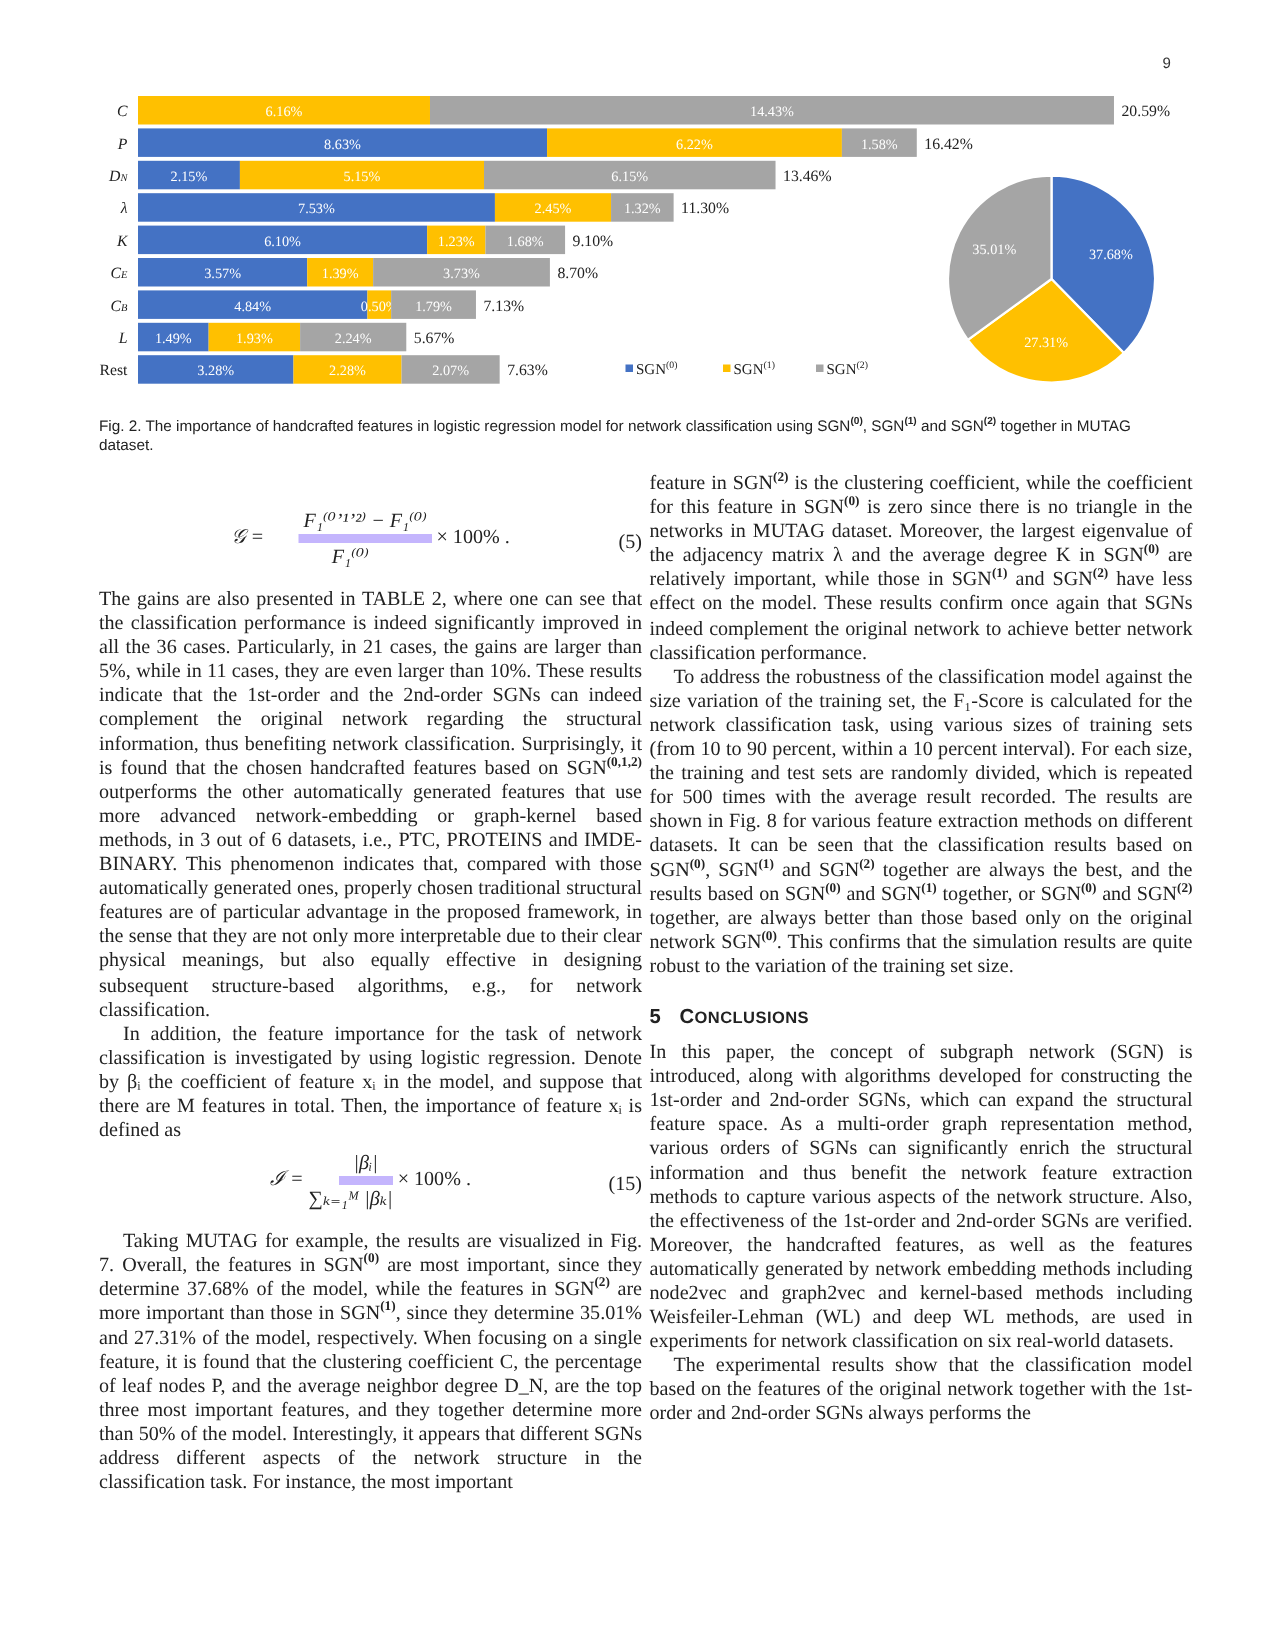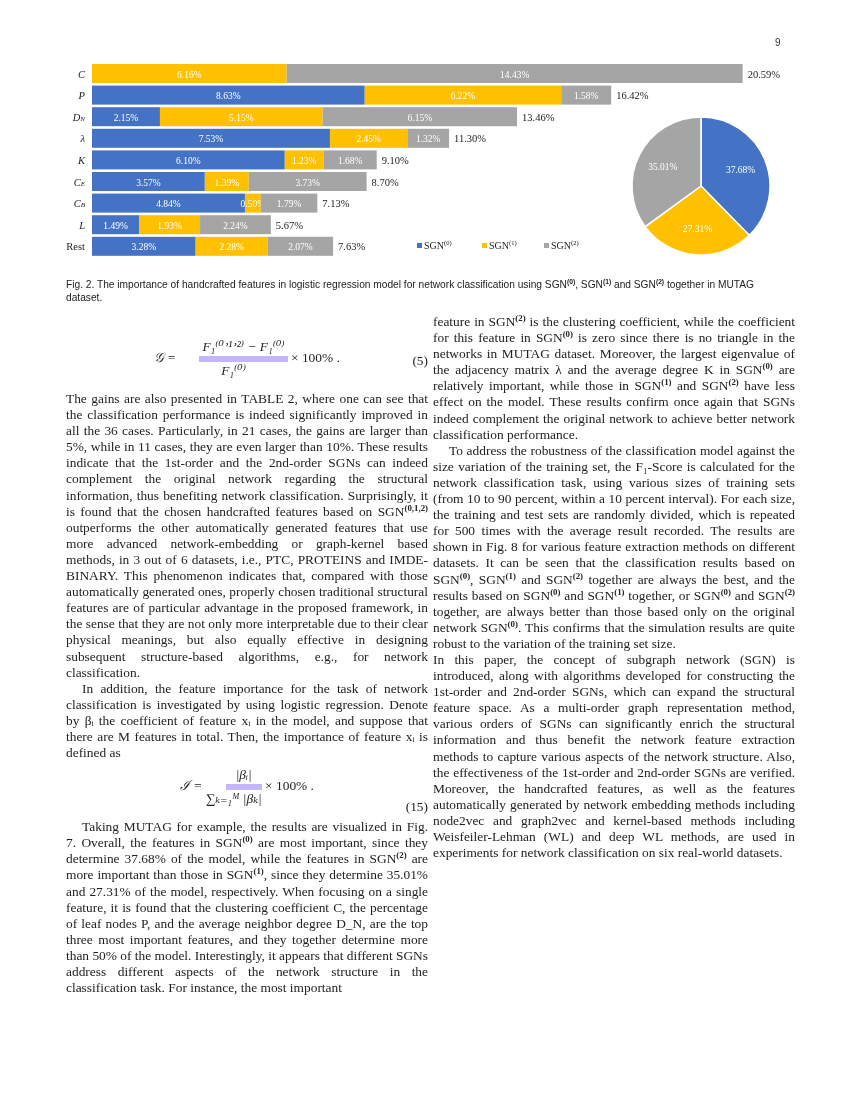--- a/index.html
+++ b/index.html
@@ -130,22 +130,24 @@
     <span class="num" style="top:22px;">(5)</span>
   </div>
   <p><span>The gains are also presented in TABLE 2, where one can see that the classification performance is indeed significantly improved in all the 36 cases. Particularly, in 21 cases, the gains are larger than 5%, while in 11 cases, they are even larger than 10%. These results indicate that the 1st-order and the 2nd-order SGNs can indeed complement the original network regarding the structural information, thus benefiting network classification. Surprisingly, it is found that the chosen handcrafted features based on SGN</span><sup>(0,1,2)</sup><span> outperforms the other automatically generated features that use more advanced network-embedding or graph-kernel based methods, in 3 out of 6 datasets, i.e., PTC, PROTEINS and IMDE-BINARY. This phenomenon indicates that, compared with those automatically generated ones, properly chosen traditional structural features are of particular advantage in the proposed framework, in the sense that they are not only more interpretable due to their clear physical meanings, but also equally effective in designing subsequent structure-based algorithms, e.g., for network classification.</span></p>
   <p class="ind">In addition, the feature importance for the task of network classification is investigated by using logistic regression. Denote by βᵢ the coefficient of feature xᵢ in the model, and suppose that there are M features in total. Then, the importance of feature xᵢ is defined as</p>
   <div class="eq" style="height:58px">
     <div class="body" style="top:6px;">
       <span>ℐ =</span>
       <span class="frac"><span class="n">|βᵢ|</span><span class="d">∑ₖ₌₁ᴹ |βₖ|</span></span>
       <span style="font-style:normal">× 100% .</span>
     </div>
-    <span class="num" style="top:20px;margin-top:18px;">(15)</span>
+    <span class="num" style="top:20px;">(15)</span>
   </div>
   <p class="ind"><span>Taking MUTAG for example, the results are visualized in Fig. 7. Overall, the features in SGN</span><sup>(0)</sup><span> are most important, since they determine 37.68% of the model, while the features in SGN</span><sup>(2)</sup><span> are more important than those in SGN</span><sup>(1)</sup><span>, since they determine 35.01% and 27.31% of the model, respectively. When focusing on a single feature, it is found that the clustering coefficient C, the percentage of leaf nodes P, and the average neighbor degree D_N, are the top three most important features, and they together determine more than 50% of the model. Interestingly, it appears that different SGNs address different aspects of the network structure in the classification task. For instance, the most important</span></p>
 </div>
 
 <div class="col right txt">
   <p><span>feature in SGN</span><sup>(2)</sup><span> is the clustering coefficient, while the coefficient for this feature in SGN</span><sup>(0)</sup><span> is zero since there is no triangle in the networks in MUTAG dataset. Moreover, the largest eigenvalue of the adjacency matrix λ and the average degree K in SGN</span><sup>(0)</sup><span> are relatively important, while those in SGN</span><sup>(1)</sup><span> and SGN</span><sup>(2)</sup><span> have less effect on the model. These results confirm once again that SGNs indeed complement the original network to achieve better network classification performance.</span></p>
   <p class="ind"><span>To address the robustness of the classification model against the size variation of the training set, the F₁-Score is calculated for the network classification task, using various sizes of training sets (from 10 to 90 percent, within a 10 percent interval). For each size, the training and test sets are randomly divided, which is repeated for 500 times with the average result recorded. The results are shown in Fig. 8 for various feature extraction methods on different datasets. It can be seen that the classification results based on SGN</span><sup>(0)</sup><span>, SGN</span><sup>(1)</sup><span> and SGN</span><sup>(2)</sup><span> together are always the best, and the results based on SGN</span><sup>(0)</sup><span> and SGN</span><sup>(1)</sup><span> together, or SGN</span><sup>(0)</sup><span> and SGN</span><sup>(2)</sup><span> together, are always better than those based only on the original network SGN</span><sup>(0)</sup><span>. This confirms that the simulation results are quite robust to the variation of the training set size.</span></p>
+  <h2><span>5</span>&nbsp;&nbsp;&nbsp;<span>C</span><span class="sc">ONCLUSIONS</span></h2>
   <p>In this paper, the concept of subgraph network (SGN) is introduced, along with algorithms developed for constructing the 1st-order and 2nd-order SGNs, which can expand the structural feature space. As a multi-order graph representation method, various orders of SGNs can significantly enrich the structural information and thus benefit the network feature extraction methods to capture various aspects of the network structure. Also, the effectiveness of the 1st-order and 2nd-order SGNs are verified. Moreover, the handcrafted features, as well as the features automatically generated by network embedding methods including node2vec and graph2vec and kernel-based methods including Weisfeiler-Lehman (WL) and deep WL methods, are used in experiments for network classification on six real-world datasets.</p>
+  <p class="ind">The experimental results show that the classification model based on the features of the original network together with the 1st-order and 2nd-order SGNs always performs the</p>
 </div>
 
 </body></html>

